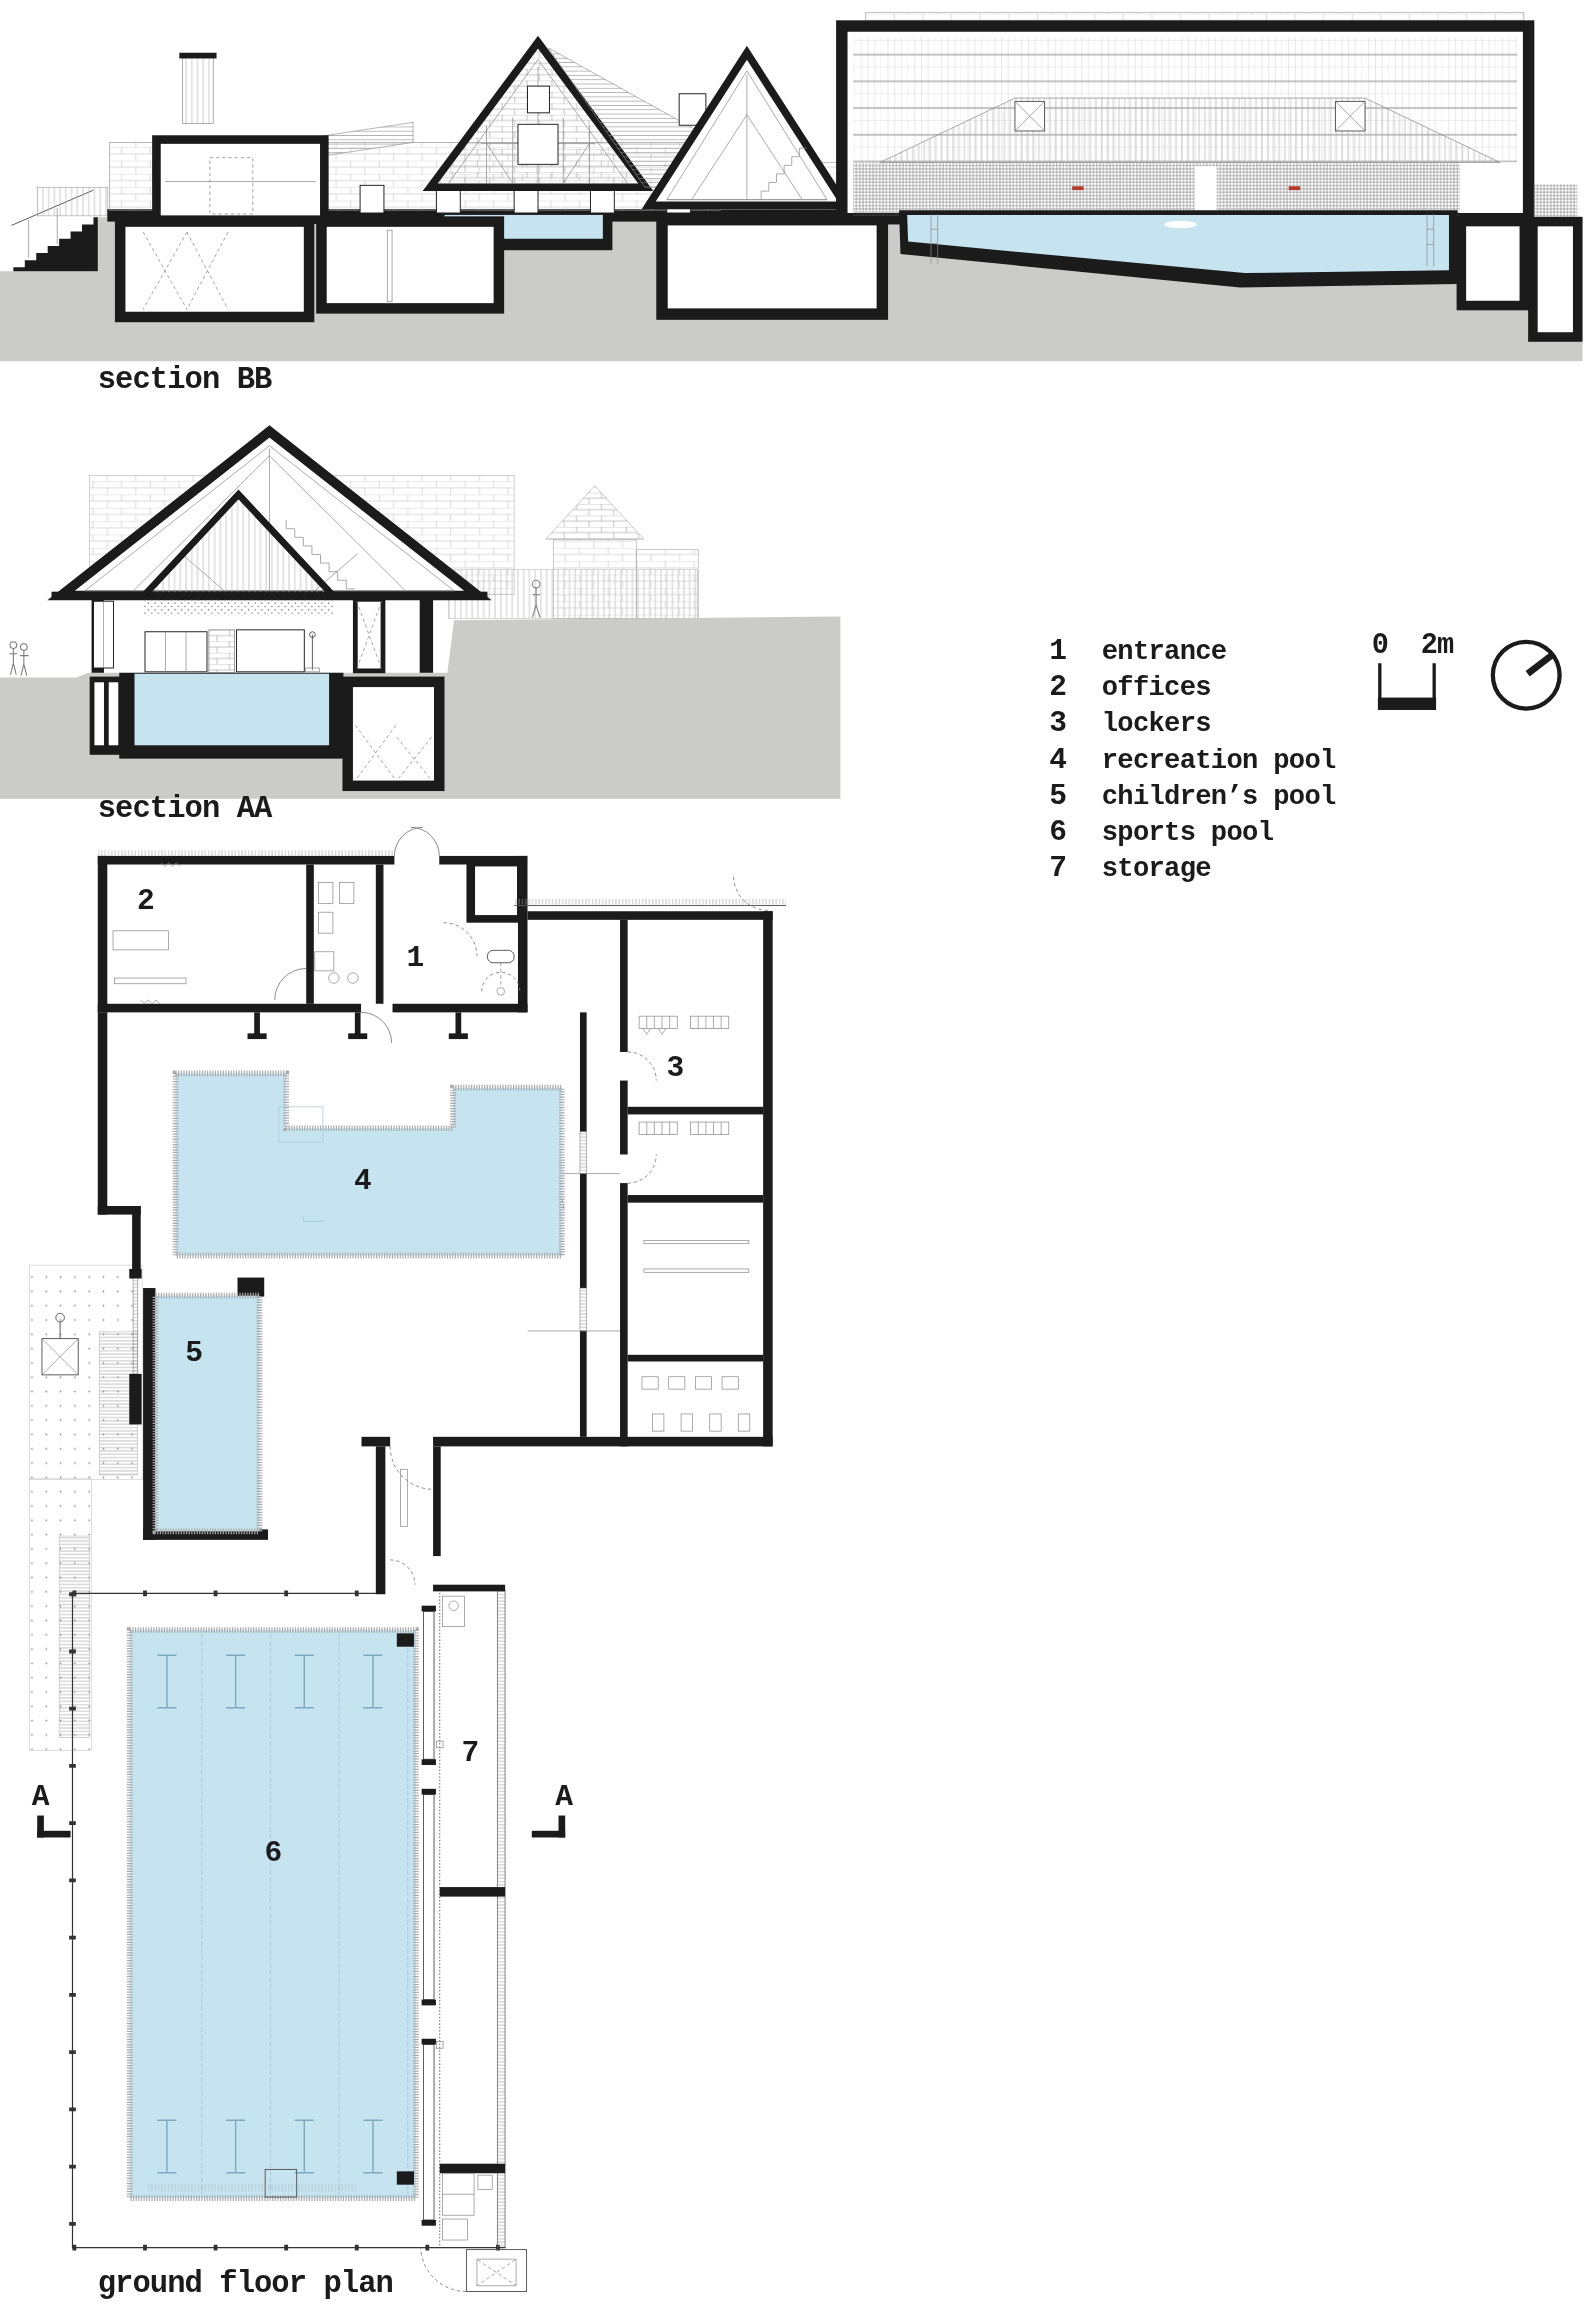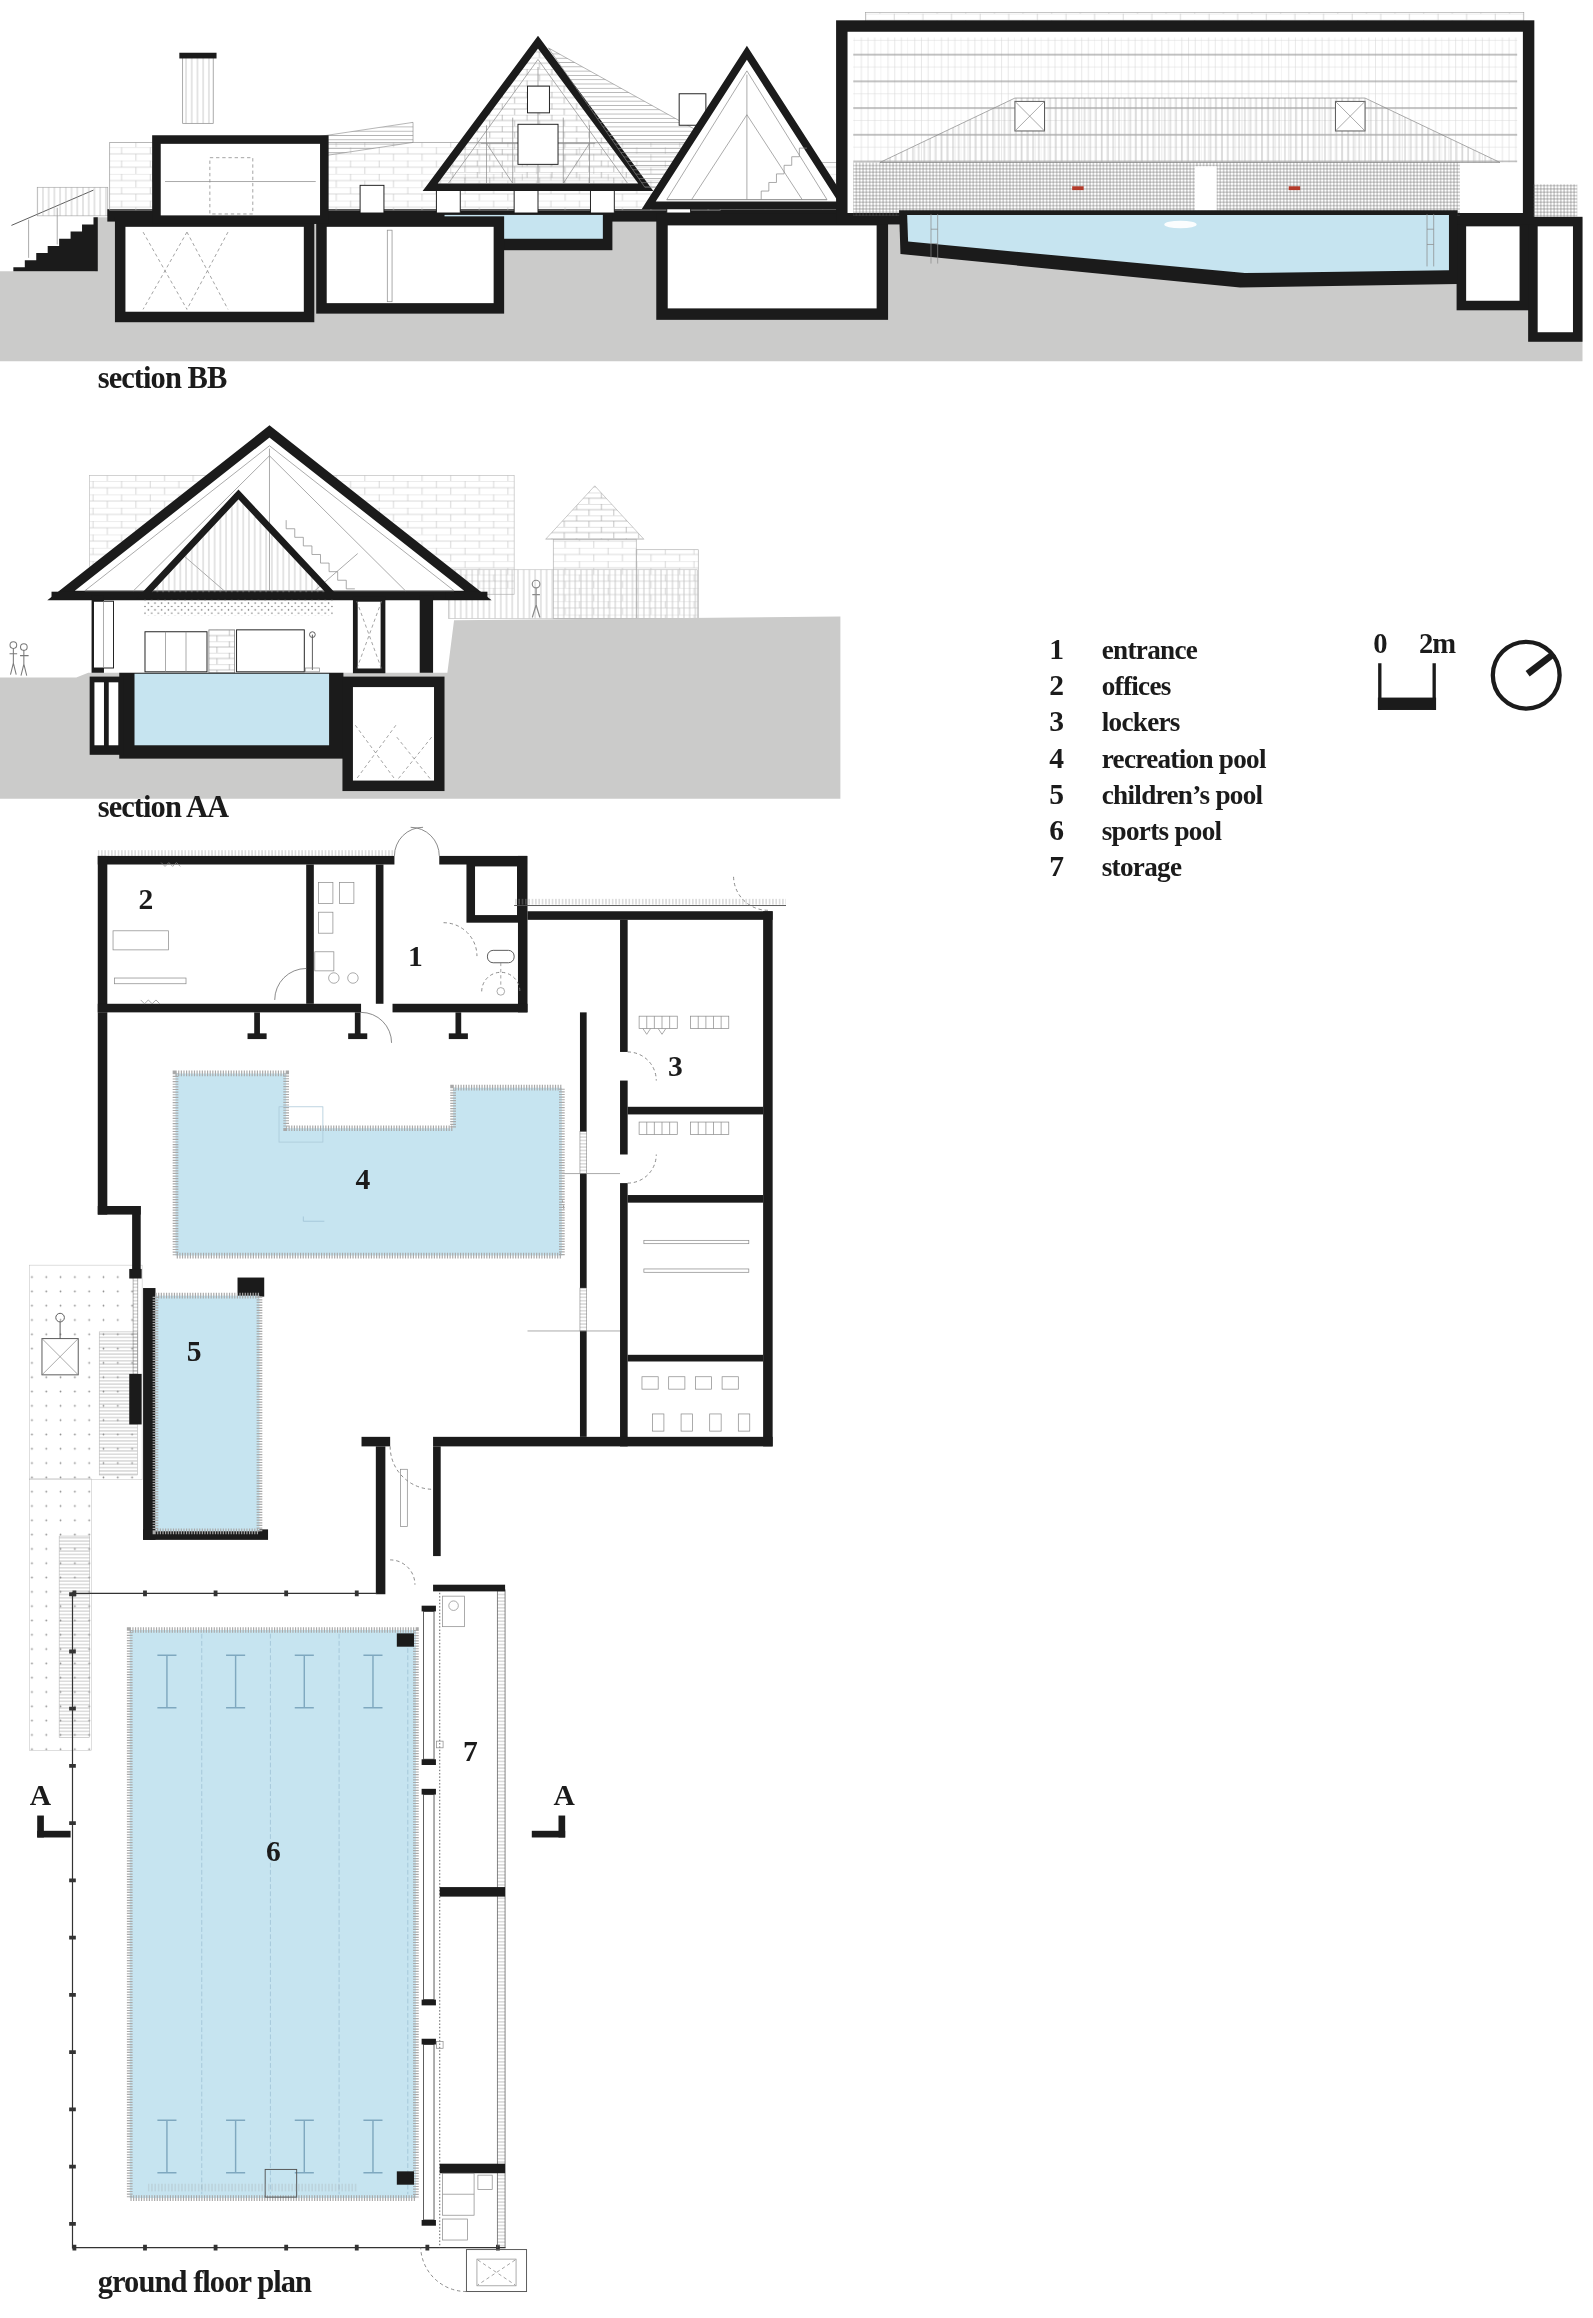--- a/index.html
+++ b/index.html
@@ -1,17 +1,17 @@
 <!DOCTYPE html>
 <html style="font-size:7.6px"><head>
 <meta charset="utf-8">
 <style>
   html,body{margin:0;padding:0;background:#ffffff;}
   .page{position:relative;width:1593px;height:2319px;background:#ffffff;overflow:hidden;
-        font-family:Liberation Serif, serif;}
+        font-family:Liberation Mono, monospace;}
   svg{position:absolute;left:0;top:0;}
   .w{fill:#1b1b1b;}
   .room{fill:#ffffff;stroke:#1b1b1b;}
   .ln{stroke:#555555;stroke-width:2;fill:none;}
   .lt{stroke:#8a8a8a;stroke-width:1.5;fill:none;}
   .arc{stroke:#777777;stroke-width:1.8;fill:none;}
   .arcd{stroke:#777777;stroke-width:1.8;fill:none;stroke-dasharray:7 6;}
   .dash{stroke:#888888;stroke-width:1.6;fill:none;stroke-dasharray:7 6;}
   .edge{fill:#c6e4f0;stroke:#a9a9a9;stroke-width:12;stroke-dasharray:2.5 3;}
   .pool{fill:#c6e4f0;}

